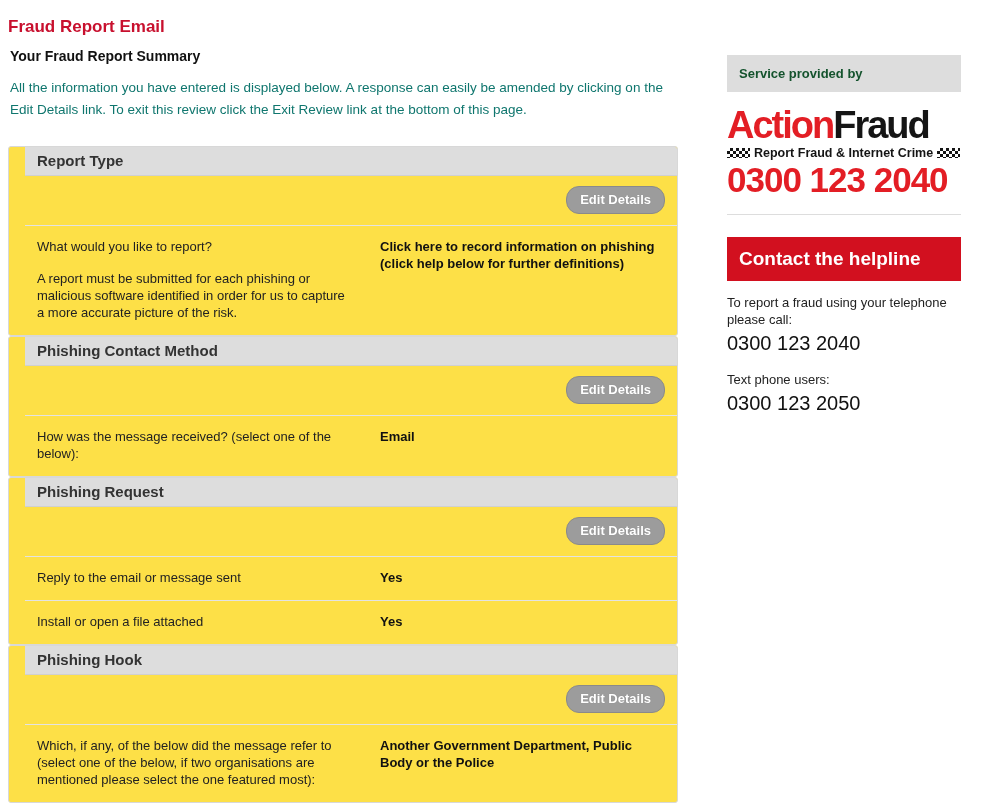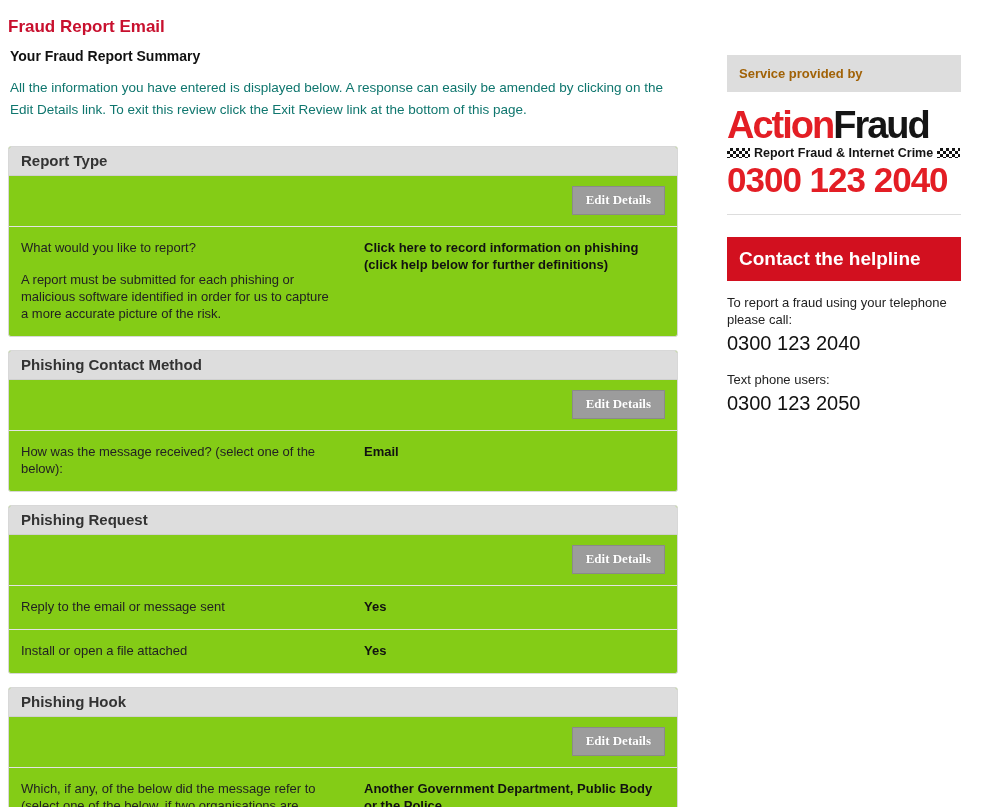--- a/index.html
+++ b/index.html
@@ -19,50 +19,50 @@
     margin: 17px 0 11px 0;
   }
   .summary-title { font-size: 14px; font-weight: bold; color: #111; margin: 0 0 13px 2px; }
   .intro {
     font-size: 13.5px; line-height: 22px; color: #0f766e;
     margin: 0 0 25px 2px;
   }
 
   .section {
     border: 1px solid #d8d8d8; border-radius: 3px;
-    background: #84cc16; margin-bottom: 13px; overflow: hidden;
+    background: #fde047; overflow: hidden; padding-left: 16px;
   }
   .section-header {
     background: var(--header-gray, #ddd);
     border-bottom: 1px solid #d0d0d0;
     padding: 5px 12px 6px; font-size: 15px; font-weight: bold; color: #333;
   }
   .edit-row {
     padding: 10px 12px 11px; text-align: right;
     border-bottom: 1px solid #e3e3e3;
   }
   .btn-edit {
     background: var(--button-gray, #9c9c9c);
-    border: 1px solid #8a8a8a; border-radius: 0;
+    border: 1px solid #8a8a8a; border-radius: 13px;
     color: #fff; font-weight: bold; font-size: 13px;
     padding: 5px 13px 6px; cursor: pointer;
-    font-family: Liberation Serif, serif;
+    font-family: Liberation Sans, sans-serif;
     text-shadow: 0 0 1px rgba(0,0,0,.15);
   }
   .qa-row { display: flex; padding: 12px 12px 14px; gap: 17px; }
   .qa-row + .qa-row { border-top: 1px solid #e3e3e3; }
   .q { width: 326px; padding-right: 14px; line-height: 17px; color: #222; }
   .q p { margin: 0; }
   .q p + p { margin-top: 15px; }
   .a { flex: 1; font-weight: bold; line-height: 17px; color: #111; }
 
   
   .service-bar {
     background: var(--header-gray, #ddd);
-    padding: 11px 12px; font-weight: bold; font-size: 13px; color: #a16207;
+    padding: 11px 12px; font-weight: bold; font-size: 13px; color: #14532d;
   }
   .logo { margin-top: 16px; }
   .logo-line1 {
     font-size: 38px; font-weight: bold; letter-spacing: -2px; line-height: 34px;
     white-space: nowrap;
   }
   .logo-action { color: var(--logo-red, #e31e25); }
   .logo-fraud { color: #151515; }
   .logo-tagline {
     display: flex; align-items: center; gap: 4px; margin-top: 4px;

